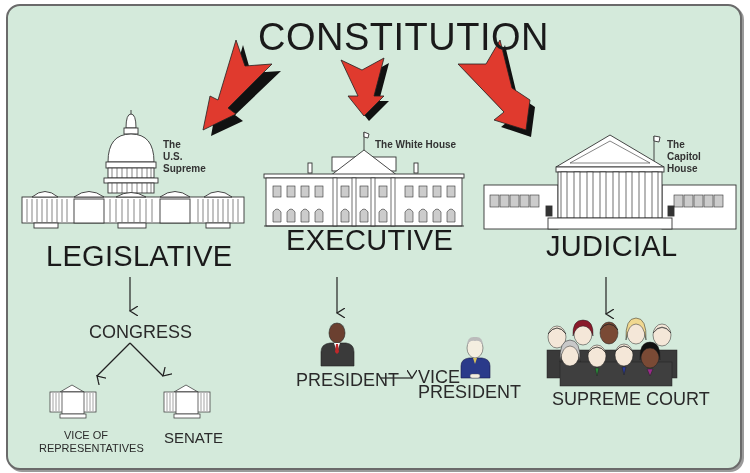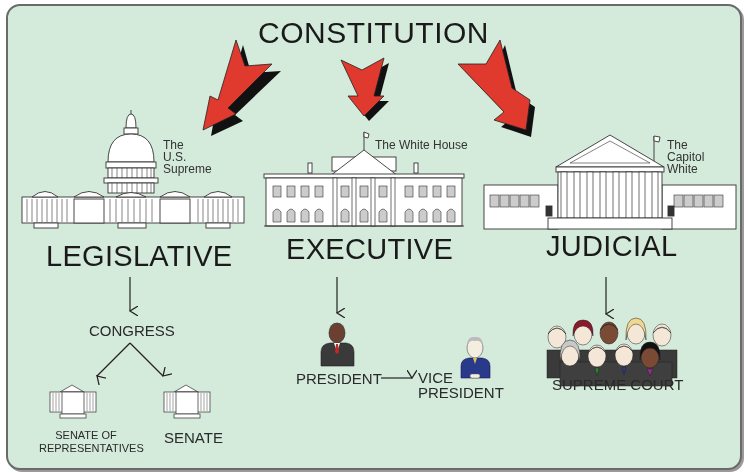--- a/index.html
+++ b/index.html
@@ -3,24 +3,24 @@
 <meta charset="utf-8">
 <style>
   html, body { margin: 0; padding: 0; background: #ffffff; }
   body { width: 750px; height: 473px; position: relative; overflow: hidden; font-family: "Liberation Sans", sans-serif; }
   .panel {
     position: absolute; left: 6px; top: 4px; width: 732px; height: 462px;
     background: #d4eadb; border: 2px solid #6a6a6a; border-radius: 14px;
     box-shadow: 2px 2px 0 #9a9a9a;
   }
   .txt { position: absolute; color: #1a1a1a; white-space: nowrap; }
-  .title { font-size: 30px; letter-spacing: 0.5px; }
+  .title { font-size: 38px; letter-spacing: 0.5px; }
   .branch { font-size: 29px; letter-spacing: 0.3px; }
-  .small { font-size: 15px; color: #2a2a2a; }
-  .tiny { font-size: 12px; color: #333; line-height: 12px; }
+  .small { font-size: 18px; color: #2a2a2a; }
+  .tiny { font-size: 10px; color: #333; line-height: 12px; font-weight: bold; }
   svg { position: absolute; left: 0; top: 0; }
 </style>
 </head>
 <body>
 
 <div class="panel"></div>
 
 <svg width="750" height="473" viewBox="0 0 750 473">
   <defs>
     <marker id="ah" markerWidth="10" markerHeight="10" refX="5" refY="8" orient="auto" markerUnits="userSpaceOnUse">
@@ -274,33 +274,33 @@
 
 <div class="txt tiny" style="left:163px; top:139px;">
   <div>The</div>
   <div>U.S.</div>
   <div>Supreme</div>
 </div>
 <div class="txt tiny" style="left:375px; top:139px;">The White House</div>
 <div class="txt tiny" style="left:667px; top:139px;">
   <div>The</div>
   <div>Capitol</div>
-  <div>White</div>
+  <div>House</div>
 </div>
 
 <div class="txt branch" style="left:46px; top:240px;">LEGISLATIVE</div>
-<div class="txt branch" style="left:286px; top:233px;">EXECUTIVE</div>
+<div class="txt branch" style="left:286px; top:224px;">EXECUTIVE</div>
 <div class="txt branch" style="left:546px; top:230px;">JUDICIAL</div>
 
 <div class="txt small" style="left:89px; top:322px;">CONGRESS</div>
 <div class="txt small" style="left:39px; top:429px; font-size:11px; text-align:center; width:94px; line-height:13px;">
-  <div>SENATE OF</div>
+  <div>VICE OF</div>
   <div>REPRESENTATIVES</div>
 </div>
 <div class="txt small" style="left:164px; top:429px; font-size:15px;">SENATE</div>
 
 <div class="txt small" style="left:296px; top:370px;">PRESIDENT</div>
 <div class="txt small" style="left:418px; top:362px; line-height:15px;margin-top:8px;">
   <div>VICE</div>
   <div>PRESIDENT</div>
 </div>
 
-<div class="txt small" style="left:552px; top:376px;text-align:center;">SUPREME COURT</div>
+<div class="txt small" style="left:552px; top:389px;text-align:center;">SUPREME COURT</div>
 
 </body></html>

